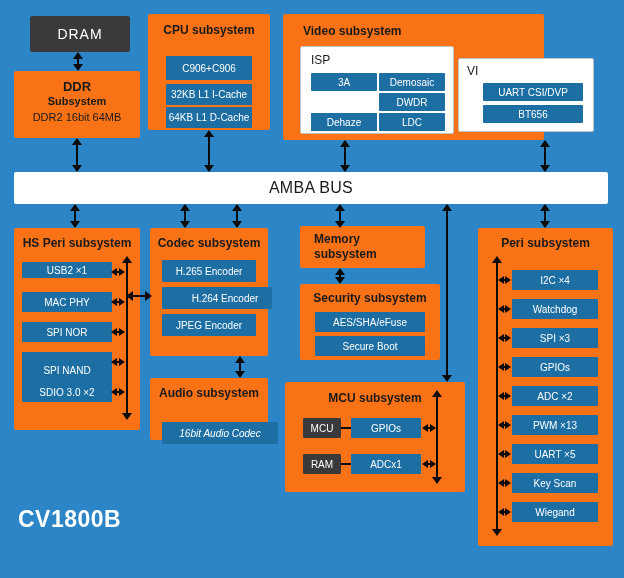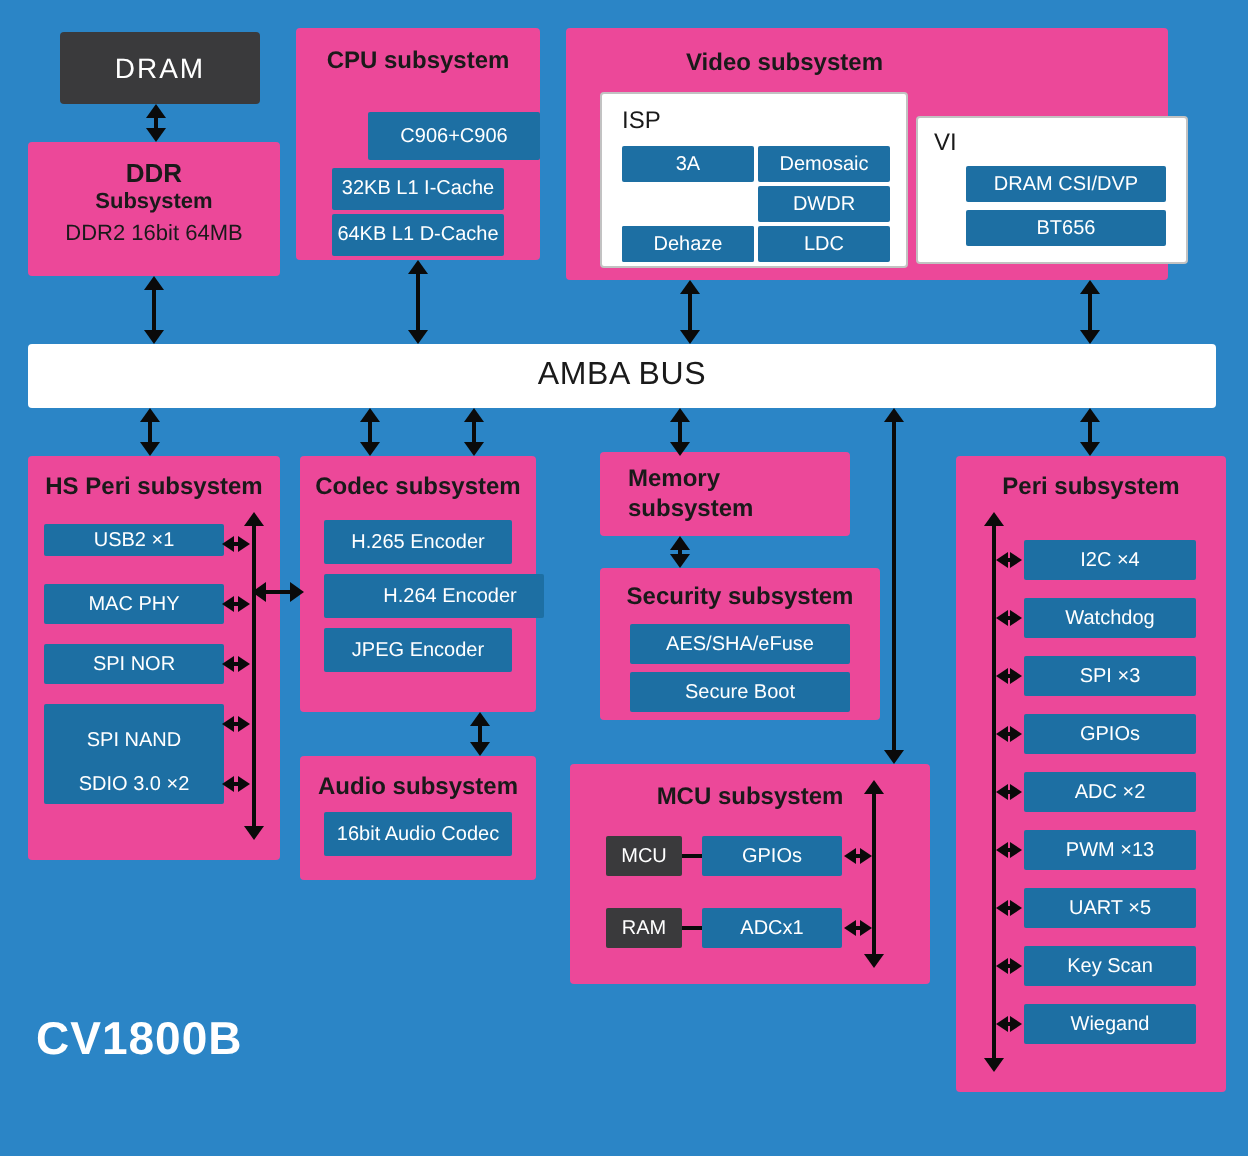--- a/index.html
+++ b/index.html
@@ -1,18 +1,18 @@
 <!DOCTYPE html>
 <html><head>
 <meta charset="utf-8">
 <style>
   html,body{margin:0;padding:0;background:#2b85c6;}
   .canvas{position:relative;width:624px;height:578px;background:#2b85c6;overflow:hidden;
           font-family:"Liberation Sans",sans-serif;color:#1a1a1a;}
-  .box{position:absolute;background:#ec4899;border-radius:2px;}
+  .box{position:absolute;background:#f97316;border-radius:2px;}
   .darkbox{position:absolute;background:#3a3a3c;border-radius:2px;display:flex;align-items:center;justify-content:center;}
   .darkbox span{color:#fff;font-size:14px;font-weight:400;letter-spacing:1px;}
   .bt{font-size:12px;font-weight:700;text-align:center;color:#1a1a1a;}
   .chip{position:absolute;background:#1d6fa3;color:#fff;font-size:10px;border-radius:1px;
         display:flex;align-items:center;justify-content:center;white-space:nowrap;}
   .chip.dark{background:#3a3a3c;}
   .subbox{position:absolute;background:#fff;border:1px solid #c2c2c2;border-radius:2px;}
   .sublabel{position:absolute;font-size:12px;font-weight:400;color:#1a1a1a;}
   .busbar{position:absolute;background:#fff;border-radius:2px;display:flex;align-items:center;justify-content:center;}
   .busbar span{font-size:16px;font-weight:400;letter-spacing:.3px;color:#1a1a1a;}
@@ -50,39 +50,39 @@
   </div>
 
   <div class="box" style="left:14px;top:71px;width:126px;height:67px;">
     <div class="ddrline1">DDR</div>
     <div class="ddrline2">Subsystem</div>
     <div class="ddrline3">DDR2 16bit 64MB</div>
   </div>
 
   <div class="box" style="left:148px;top:14px;width:122px;height:116px;">
     <div class="bt" style="margin-top:9px;">CPU subsystem</div>
-    <div class="chip" style="left:36px;top:42px;width:86px;height:24px;">C906+C906</div>
+    <div class="chip" style="left:18px;top:42px;width:86px;height:24px;">C906+C906</div>
     <div class="chip" style="left:18px;top:70px;width:86px;height:21px;">32KB L1 I-Cache</div>
     <div class="chip" style="left:18px;top:93px;width:86px;height:21px;">64KB L1 D-Cache</div>
   </div>
 
-  <div class="box" style="left:283px;top:14px;width:261px;height:126px;padding-left:40px;">
+  <div class="box" style="left:283px;top:14px;width:261px;height:126px;">
     <div class="bt" style="margin-top:10px;text-align:left;padding-left:20px;">Video subsystem</div>
     <div class="subbox" style="left:17px;top:32px;width:152px;height:86px;">
       <div class="sublabel" style="left:10px;top:6px;">ISP</div>
       <div class="chip" style="left:10px;top:26px;width:66px;height:18px;">3A</div>
       <div class="chip" style="left:78px;top:26px;width:66px;height:18px;">Demosaic</div>
       <div class="chip" style="left:10px;top:46px;width:66px;height:18px;margin-top:20px;">3DNR</div>
       <div class="chip" style="left:78px;top:46px;width:66px;height:18px;">DWDR</div>
       <div class="chip" style="left:10px;top:66px;width:66px;height:18px;">Dehaze</div>
       <div class="chip" style="left:78px;top:66px;width:66px;height:18px;">LDC</div>
     </div>
     <div class="subbox" style="left:175px;top:44px;width:134px;height:72px;">
       <div class="sublabel" style="left:8px;top:5px;">VI</div>
-      <div class="chip" style="left:24px;top:24px;width:100px;height:18px;">DRAM CSI/DVP</div>
+      <div class="chip" style="left:24px;top:24px;width:100px;height:18px;">UART CSI/DVP</div>
       <div class="chip" style="left:24px;top:46px;width:100px;height:18px;">BT656</div>
     </div>
   </div>
 
   <div class="busbar" style="left:14px;top:172px;width:594px;height:32px;">
     <span>AMBA BUS</span>
   </div>
 
   <div class="box" style="left:14px;top:228px;width:126px;height:202px;">
     <div class="bt" style="margin-top:8px;">HS Peri subsystem</div>
@@ -108,21 +108,21 @@
   </div>
 
   <div class="box" style="left:300px;top:284px;width:140px;height:76px;">
     <div class="bt" style="margin-top:7px;">Security subsystem</div>
     <div class="chip" style="left:15px;top:28px;width:110px;height:20px;">AES/SHA/eFuse</div>
     <div class="chip" style="left:15px;top:52px;width:110px;height:20px;">Secure Boot</div>
   </div>
 
   <div class="box" style="left:150px;top:378px;width:118px;height:62px;">
     <div class="bt" style="margin-top:8px;">Audio subsystem</div>
-    <div class="chip" style="left:12px;top:28px;width:94px;height:22px;">16bit Audio Codec</div>
+    <div class="chip" style="left:12px;top:44px;width:116px;height:22px;font-style:italic;">16bit Audio Codec</div>
   </div>
 
   <div class="box" style="left:285px;top:382px;width:180px;height:110px;">
     <div class="bt" style="margin-top:9px;">MCU subsystem</div>
     <div class="chip dark" style="left:18px;top:36px;width:38px;height:20px;">MCU</div>
     <div class="chip" style="left:66px;top:36px;width:70px;height:20px;">GPIOs</div>
     <div class="chip dark" style="left:18px;top:72px;width:38px;height:20px;">RAM</div>
     <div class="chip" style="left:66px;top:72px;width:70px;height:20px;">ADCx1</div>
   </div>
 

